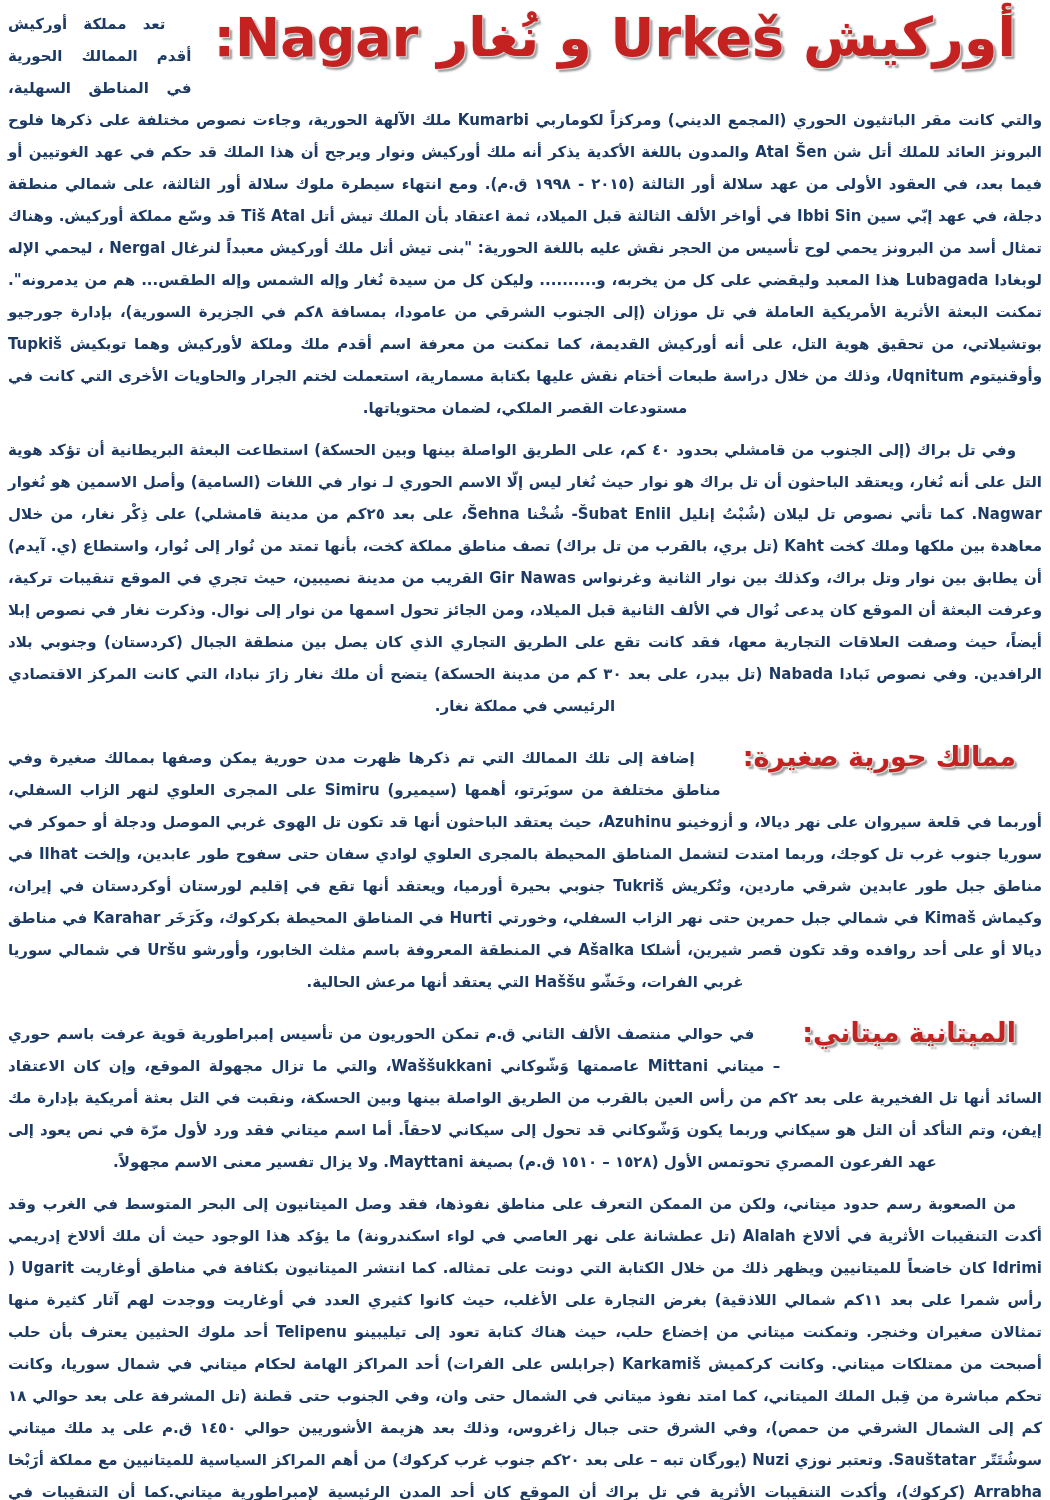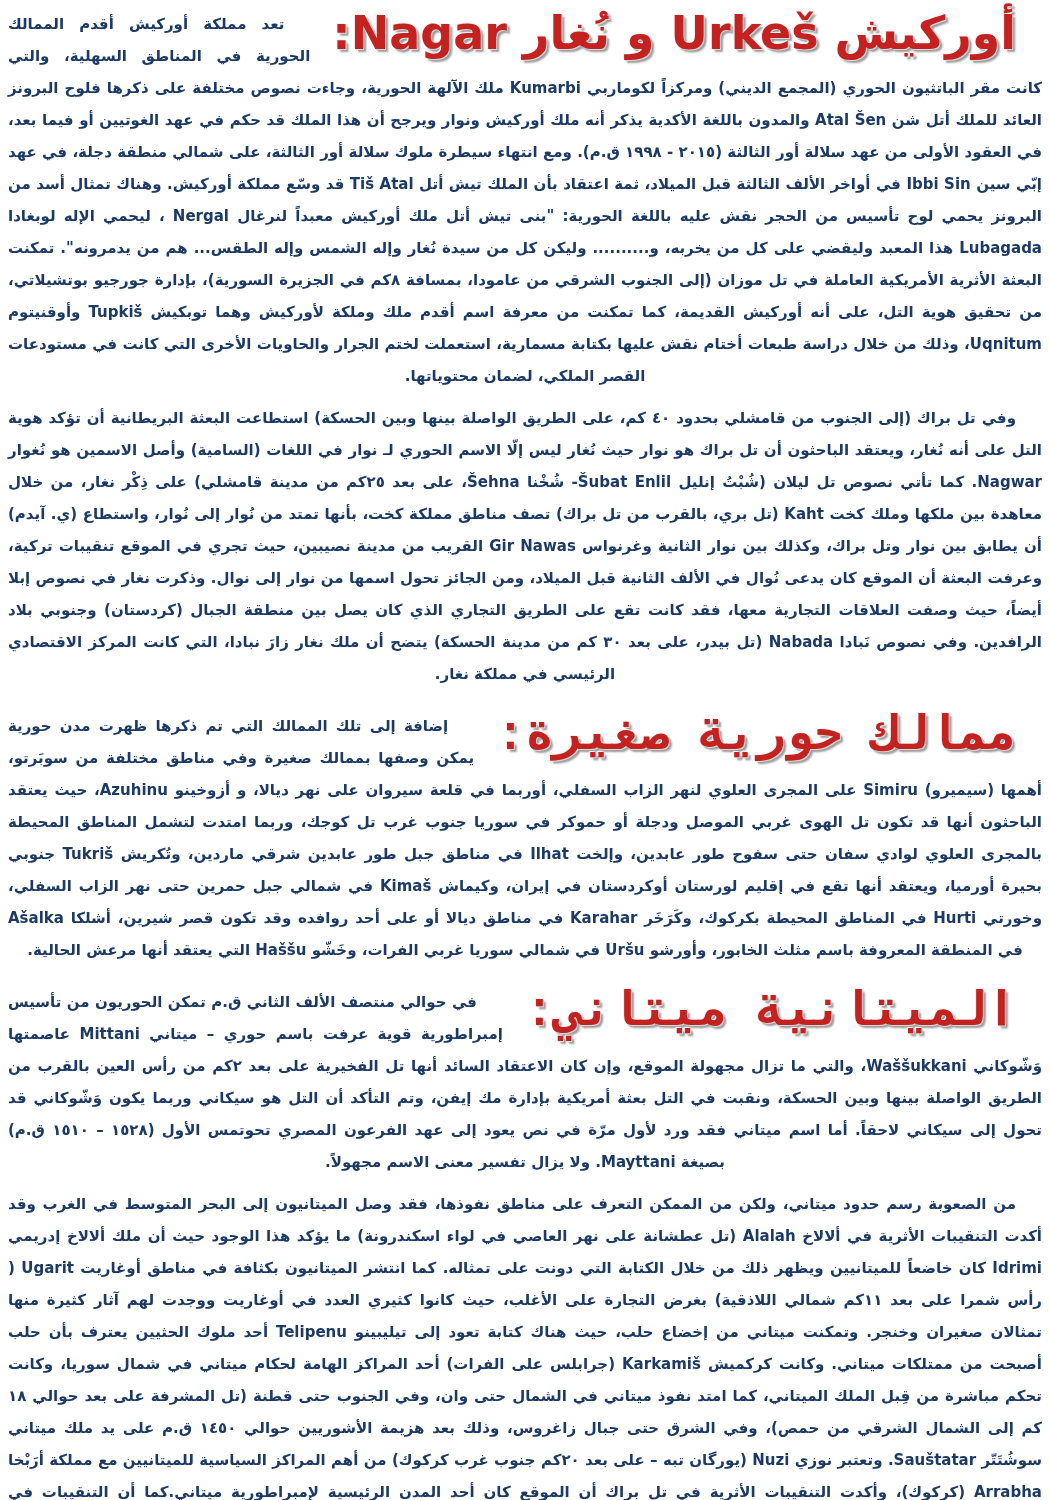--- a/index.html
+++ b/index.html
@@ -12,22 +12,22 @@
   .section::after{content:"";display:block;clear:both;}
   p.body-text{
     margin:0 0 10px 0;font-size:15px;line-height:32px;
     text-align:justify;text-align-last:center;text-indent:26px;
   }
   .sec-head{
     float:right;display:block;color:#c42121;line-height:1.12;
     margin:0 0 10px 22px;white-space:nowrap;
     text-shadow:-1px -1px 0 #f1f1f1, 1px 1px 0 #d8d8d8, 3px 3px 2px #9c9c9c;
   }
-  .h-main{font-size:46px;margin-bottom:4px;}
-  .h-sub{font-size:48px;font-family:Liberation Mono, monospace;}
+  .h-main{font-size:54px;margin-bottom:4px;}
+  .h-sub{font-size:27px;}
 </style>
 </head>
 <body>
 
 <div class="page">
 
   <div class="section">
     <p class="body-text">
       <span class="sec-head h-main">أوركيش Urkeš و نُغار Nagar:</span>
       <span>تعد مملكة أوركيش أقدم الممالك الحورية في المناطق السهلية، والتي كانت مقر الباتثيون الحوري (المجمع الديني) ومركزاً لكوماربي Kumarbi ملك الآلهة الحورية، وجاءت نصوص مختلفة على ذكرها فلوح البرونز العائد للملك أتل شن Atal Šen والمدون باللغة الأكدية يذكر أنه ملك أوركيش ونوار ويرجح أن هذا الملك قد حكم في عهد الغوتيين أو فيما بعد، في العقود الأولى من عهد سلالة أور الثالثة (٢٠١٥ - ١٩٩٨ ق.م). ومع انتهاء سيطرة ملوك سلالة أور الثالثة، على شمالي منطقة دجلة، في عهد إبّي سين Ibbi Sin في أواخر الألف الثالثة قبل الميلاد، ثمة اعتقاد بأن الملك تيش أتل Tiš Atal قد وسّع مملكة أوركيش. وهناك تمثال أسد من البرونز يحمي لوح تأسيس من الحجر نقش عليه باللغة الحورية: "بنى تيش أتل ملك أوركيش معبداً لنرغال Nergal ، ليحمي الإله لوبغادا Lubagada هذا المعبد وليقضي على كل من يخربه، و.......... وليكن كل من سيدة نُغار وإله الشمس وإله الطقس... هم من يدمرونه". تمكنت البعثة الأثرية الأمريكية العاملة في تل موزان (إلى الجنوب الشرقي من عامودا، بمسافة ٨كم في الجزيرة السورية)، بإدارة جورجيو بوتشيلاتي، من تحقيق هوية التل، على أنه أوركيش القديمة، كما تمكنت من معرفة اسم أقدم ملك وملكة لأوركيش وهما توبكيش Tupkiš وأوقنيتوم Uqnitum، وذلك من خلال دراسة طبعات أختام نقش عليها بكتابة مسمارية، استعملت لختم الجرار والحاويات الأخرى التي كانت في مستودعات القصر الملكي، لضمان محتوياتها.</span>

